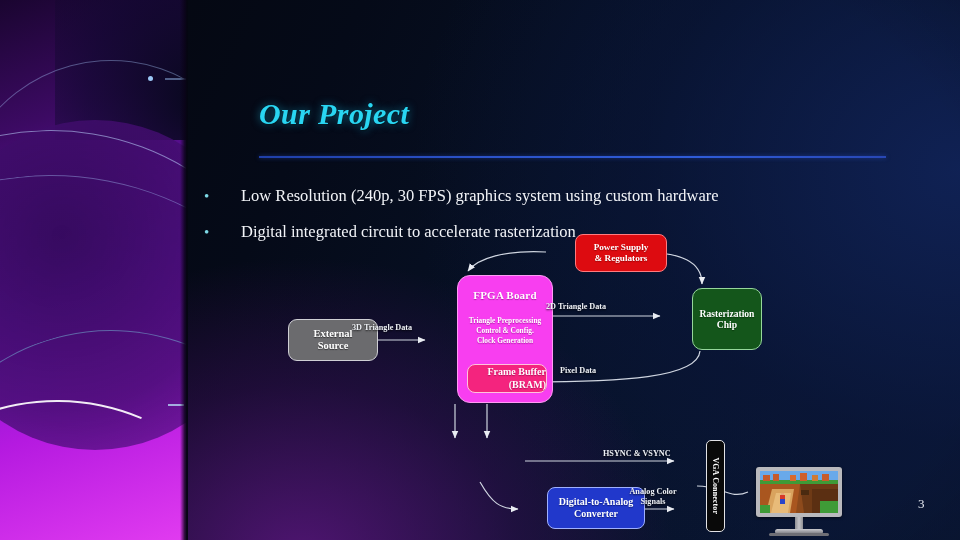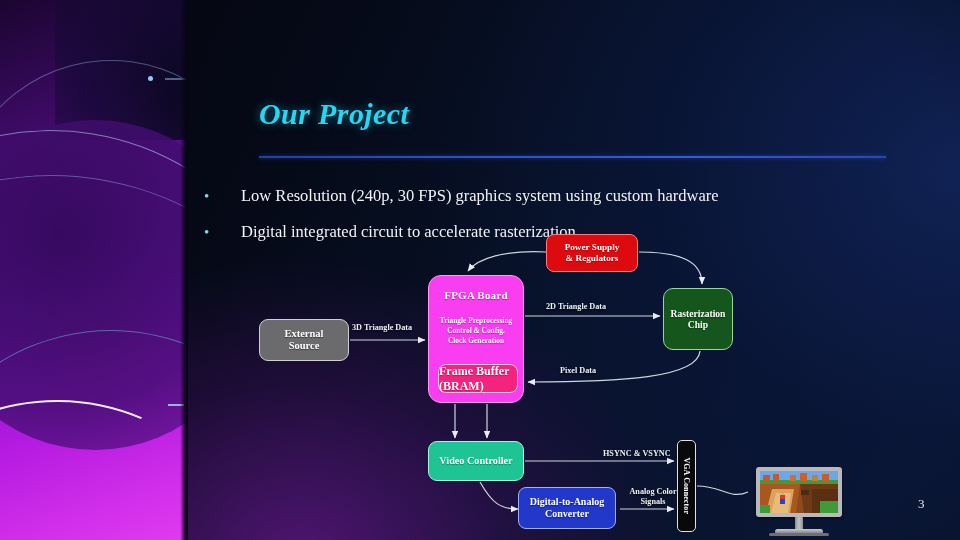--- a/index.html
+++ b/index.html
@@ -150,20 +150,21 @@
   .node {
     position: absolute;
     box-sizing: border-box;
     display: flex;
     flex-direction: column;
     align-items: center;
     justify-content: center;
     text-align: center;
     color: #ffffff;
     line-height: 1.18;
+    margin-left: 29px;
   }
   .node .ttl { font-weight: bold; }
 
   .n-external {
     left: 259px; top: 319px;
     width: 90px; height: 42px;
     background: #6b6b6e;
     border: 1.4px solid #cfcfd4;
     border-radius: 9px;
     font-size: 10.5px;
@@ -189,23 +190,23 @@
   }
   .n-bram {
     position: absolute;
     left: 9px; bottom: 9px;
     width: 78px; height: 27px;
     background: #f4247e;
     border: 1.3px solid #ffc2dc;
     border-radius: 8px;
     display: flex;
     flex-direction: column;
-    align-items: flex-start;
+    align-items: flex-end;
     justify-content: center;
-    font-size: 12px;
+    font-size: 10px;
     font-weight: bold;
     color: #fff;
     line-height: 1.25;
     text-shadow: 0 1px 1px rgba(120,0,60,0.5);
   }
   .n-power {
     left: 546px; top: 234px;
     width: 92px; height: 38px;
     background: #dd0b10;
     border: 1.3px solid #ff7b7e;
@@ -413,23 +414,20 @@
     <div class="node n-power">
       <span>Power Supply</span>
       <span>&amp; Regulators</span>
     </div>
 
     <div class="node n-raster">
       <span>Rasterization</span>
       <span>Chip</span>
     </div>
 
-    <div class="node n-video">
-      <span>Video Controller</span>
-    </div>
 
     <div class="node n-dac">
       <span>Digital-to-Analog</span>
       <span>Converter</span>
     </div>
 
     <div class="node n-vga">
       <span class="vtxt">VGA Connector</span>
     </div>
 

